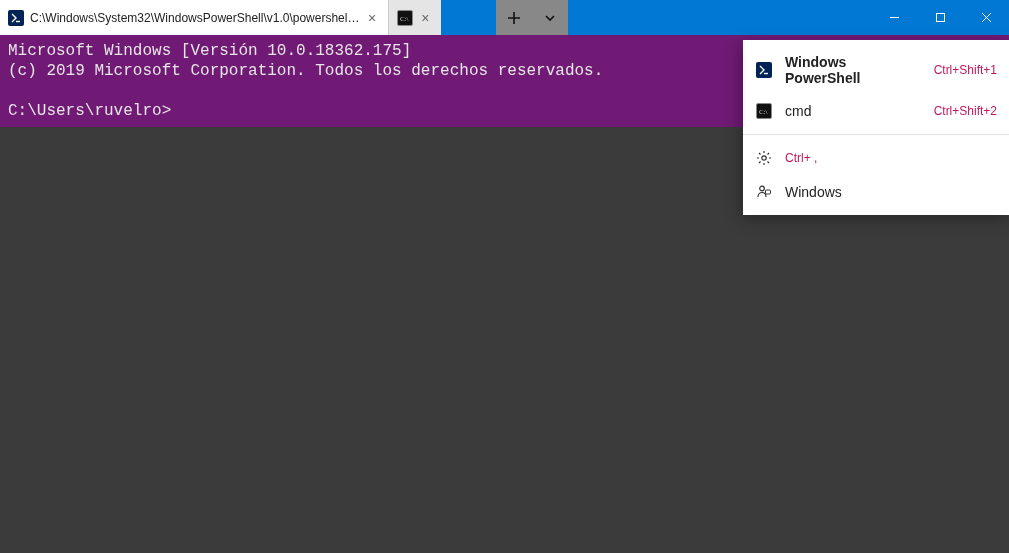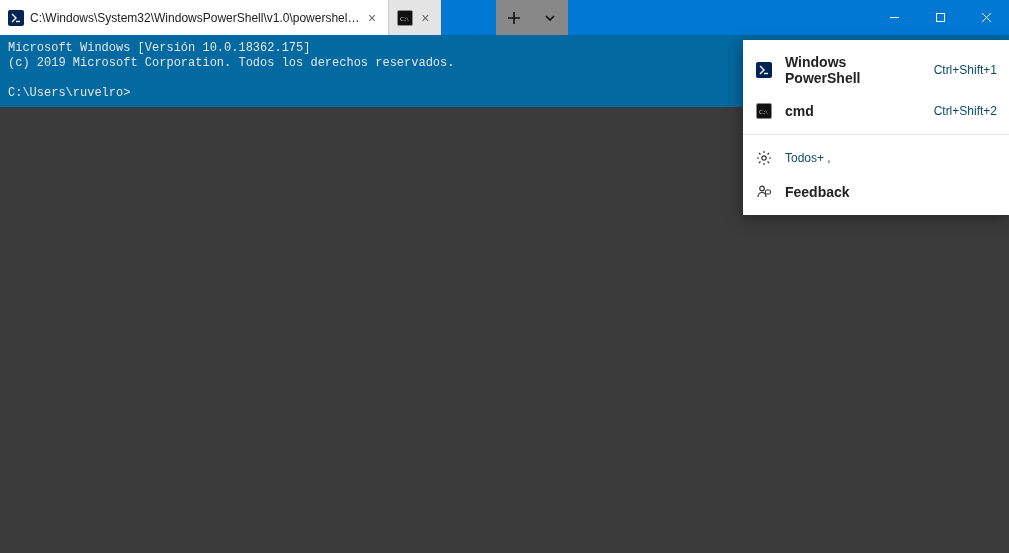--- a/index.html
+++ b/index.html
@@ -49,23 +49,23 @@
       width: 46px;
       display: flex;
       align-items: center;
       justify-content: center;
       color: #fff;
       cursor: pointer;
     }
     .terminal {
       padding: 6px 8px;
       font-family: Consolas, "Courier New", monospace;
-      font-size: 12px;
+      font-size: 16px;
       color: #e6e6e6;
-      background: #0369a1;
+      background: #701a75;
       line-height: 1.25;
       white-space: pre;
     }
     .dropdown-menu {
       position: absolute;
       top: 40px;
       right: 0;
       width: 266px;
       background: #ffffff;
       box-shadow: -2px 4px 14px rgba(0,0,0,.35);
@@ -74,23 +74,23 @@
       padding: 6px 0;
     }
     .menu-item {
       display: flex;
       align-items: center;
       padding: 8px 12px;
       gap: 12px;
       cursor: pointer;
     }
     .mi-icon { width: 18px; height: 18px; display:flex; align-items:center; justify-content:center; }
-    .mi-label { flex: 1; font-weight: bold; }
+    .mi-label { flex: 1; }
     .mi-label.bold { font-weight: 600; }
-    .mi-shortcut { font-size: 12px; color: #0c4a6e; }
+    .mi-shortcut { font-size: 12px; color: #be185d; }
     .menu-sep { height: 1px; background: #e2e2e2; margin: 6px 0; }
     .ps-icon-box { background:#012456; width:16px; height:16px; display:flex; align-items:center; justify-content:center; border-radius:2px;}
     .cmd-icon-box { background:#111; width:16px; height:16px; display:flex; align-items:center; justify-content:center; border-radius:2px; border:1px solid #888;}
   </style>
 </head>
 <body>
 
 <div class="titlebar">
   <div class="tabs">
     <div class="tab active">
@@ -188,25 +188,25 @@
             <path d="M8 13 V15"></path>
             <path d="M1 8 H3"></path>
             <path d="M13 8 H15"></path>
             <path d="M3 3 L4.5 4.5"></path>
             <path d="M11.5 11.5 L13 13"></path>
             <path d="M13 3 L11.5 4.5"></path>
             <path d="M4.5 11.5 L3 13"></path>
           </g>
         </svg>
     </span>
-    <span class="mi-shortcut">Todos+ ,</span>
+    <span class="mi-shortcut">Ctrl+ ,</span>
   </div>
   <div class="menu-item">
     <span class="mi-icon">
       <svg width="16" height="16" viewBox="0 0 16 16">
           <circle cx="6" cy="4.5" r="2.3" stroke="#333" stroke-width="1.2" fill="none"></circle>
           <path d="M2 13 C2 10 4 8.5 6 8.5 C8 8.5 10 10 10 13" stroke="#333" stroke-width="1.2" fill="none"></path>
           <rect x="9.5" y="6" width="5" height="4" rx="1" stroke="#333" stroke-width="1" fill="none"></rect>
         </svg>
     </span>
-    <span class="mi-label">Feedback</span>
+    <span class="mi-label">Windows</span>
   </div>
 </div>
 
 </body></html>

